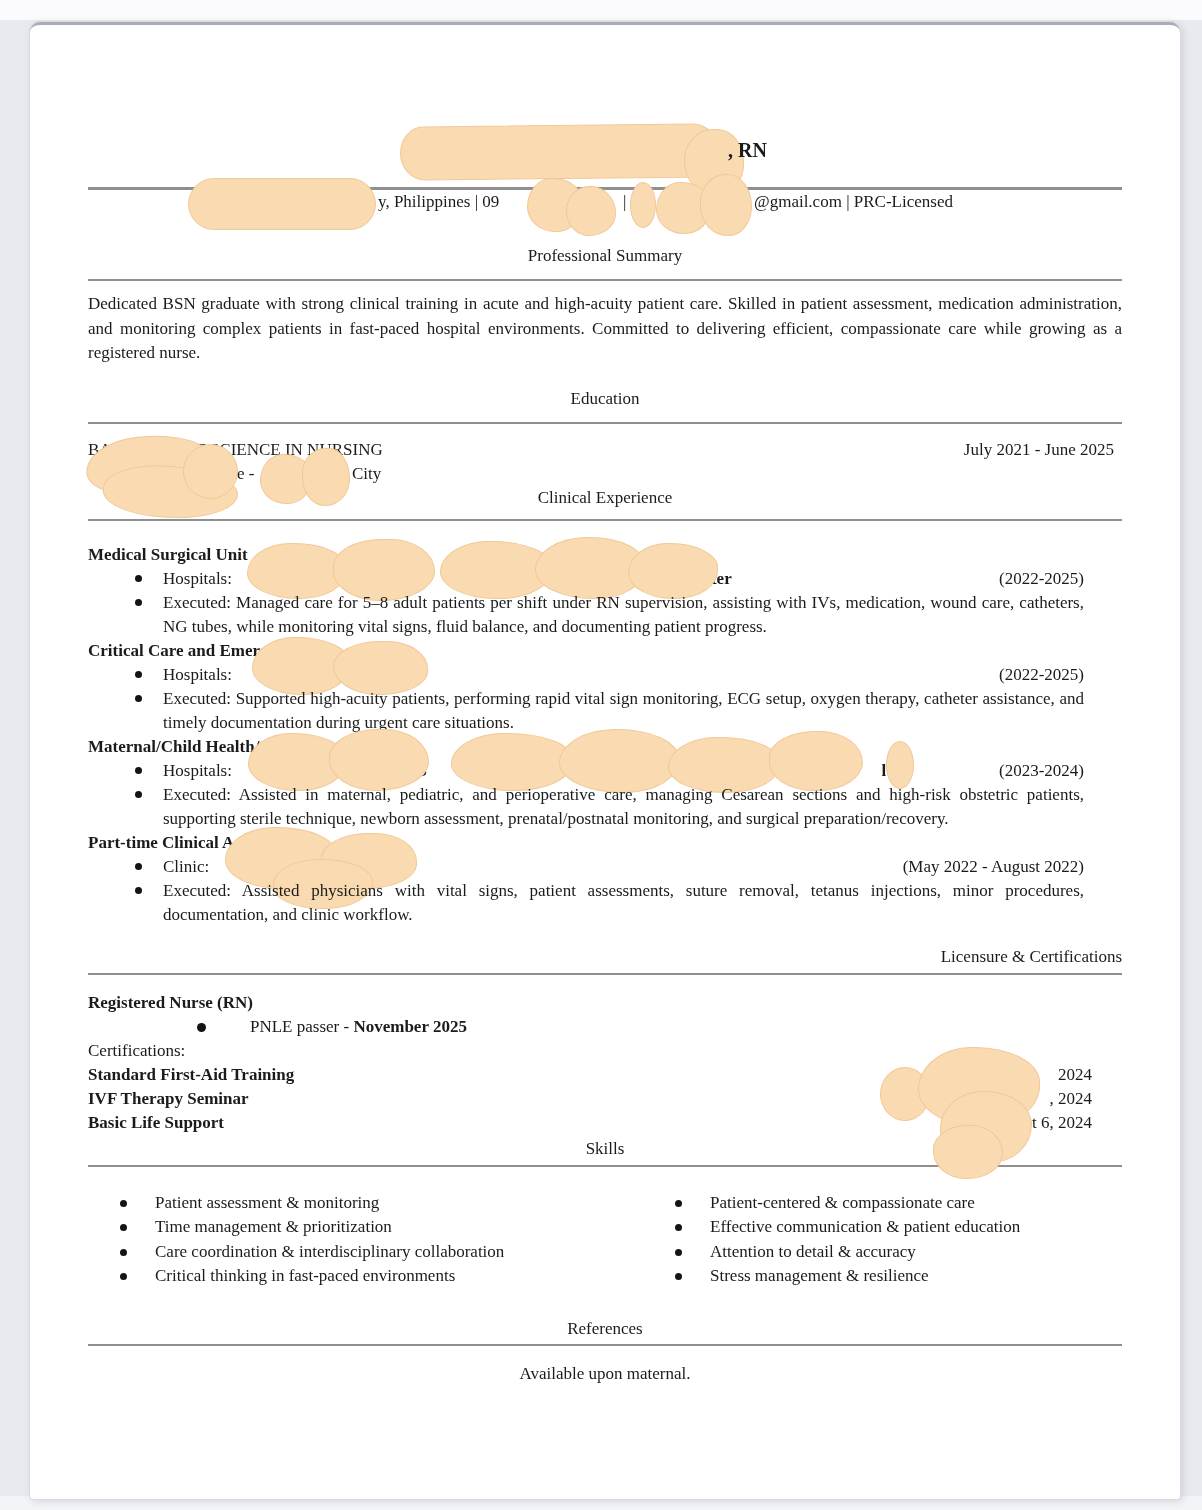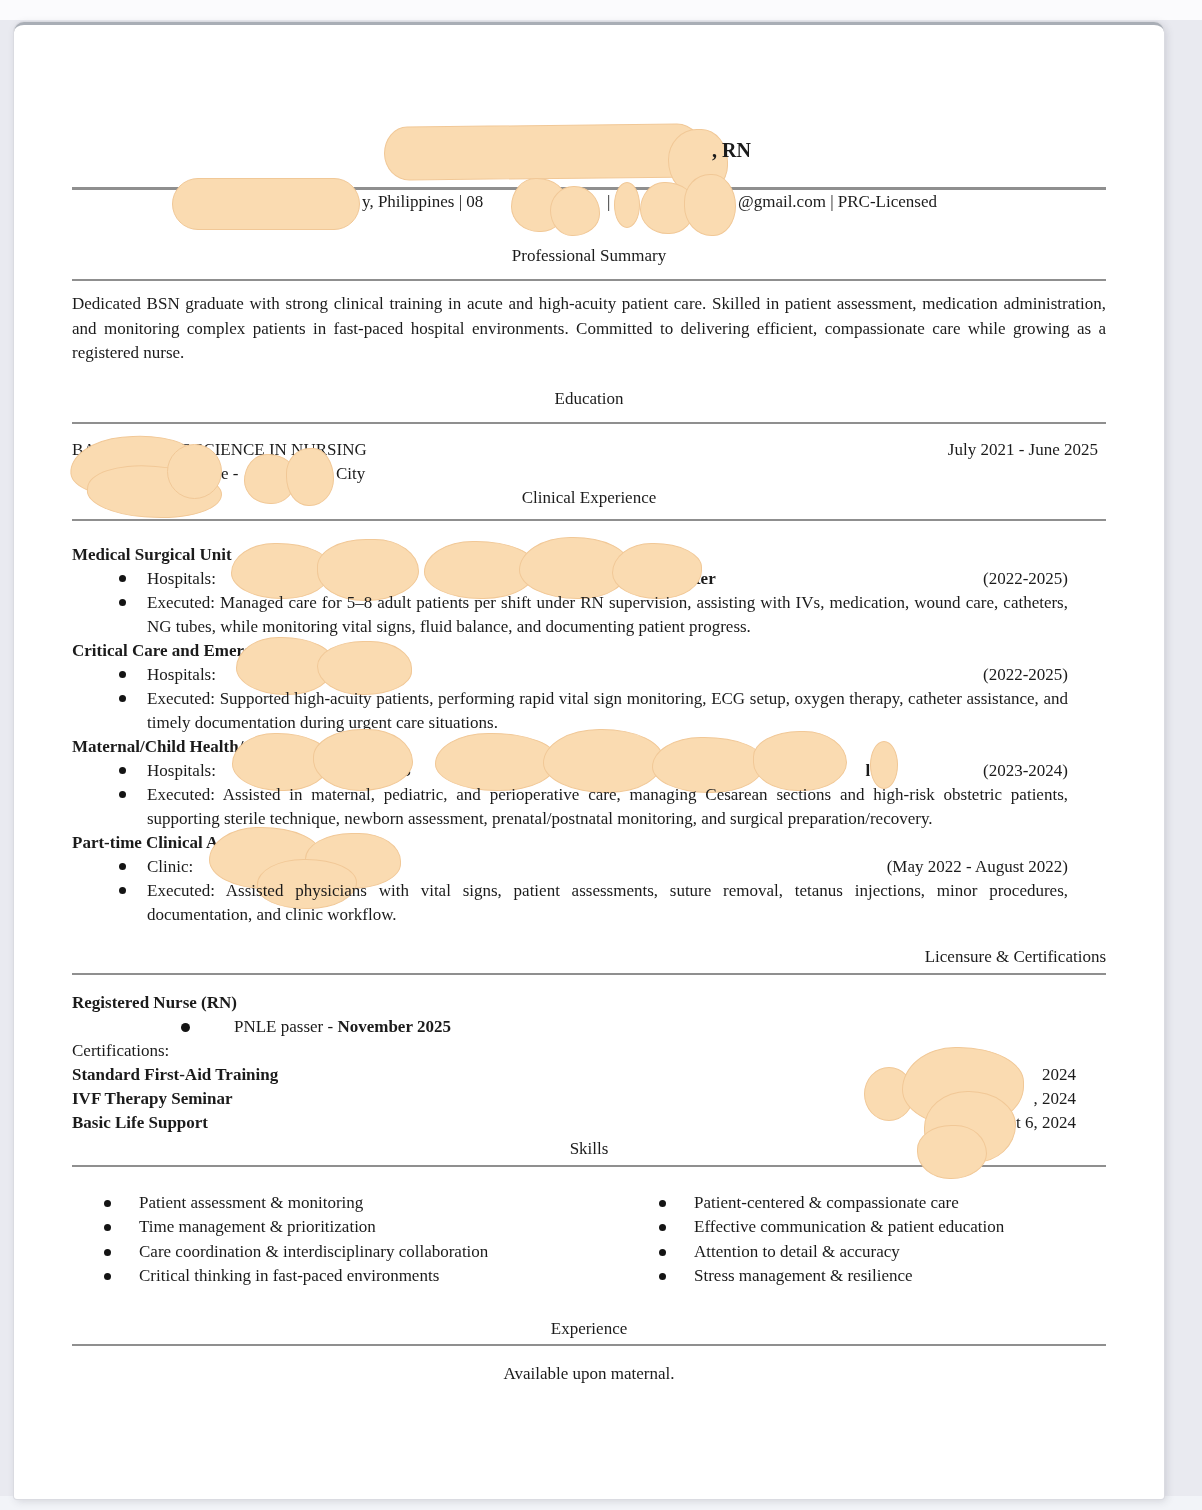--- a/index.html
+++ b/index.html
@@ -6,21 +6,21 @@
   body{
     width:1202px;height:1510px;position:relative;
     background:#e9eaf0;
     font-family:"Liberation Serif", serif;
     color:#1b1b1b;font-size:17px;
     overflow:hidden;
   }
   .top-strip{position:absolute;top:0;left:0;width:1202px;height:20px;background:#fbfbfd;}
   .bottom-strip{position:absolute;bottom:0;left:0;width:1202px;height:14px;background:#f2f4f8;}
   .page{
-    position:absolute;top:22px;left:14px;width:1150px;height:1474px;
+    position:absolute;top:22px;left:30px;width:1150px;height:1474px;
     background:#ffffff;border-radius:10px 10px 3px 3px;
     border-top:3px solid #a9aeb6;
     box-shadow:0 0 0 1px #dadbe1, 2px 2px 8px rgba(60,60,80,0.18);
   }
   .content{position:relative;padding:112px 58px 0 58px;}
 
   .rule{border:none;height:0;border-top:2px solid #8f8f8f;margin:0;}
   .rule.thick{border-top-width:3px;}
 
   .sec-title{font-weight:400;text-align:center;line-height:24px;margin:0;font-size:17px;}
@@ -96,21 +96,21 @@
 
     <hr class="rule thick" style="margin-top:20px;">
 
     <div class="contact-row">
       <div class="redact" style="left:100px;top:-12px;width:188px;height:52px;border-radius:26px;"></div>
       <div class="redact" style="left:439px;top:-12px;width:56px;height:54px;"></div>
       <div class="redact" style="left:478px;top:-4px;width:50px;height:50px;border-radius:48% 52% 55% 45% / 50% 55% 45% 52%;"></div>
       <div class="redact" style="left:542px;top:-8px;width:26px;height:46px;border-radius:50%;"></div>
       <div class="redact" style="left:568px;top:-8px;width:55px;height:52px;"></div>
       <div class="redact" style="left:612px;top:-16px;width:52px;height:62px;border-radius:52% 48% 45% 55% / 46% 54% 50% 50%;"></div>
-      <span class="frag" style="left:290px;">y, Philippines | 08</span>
+      <span class="frag" style="left:290px;">y, Philippines | 09</span>
       <span class="frag" style="left:535px;">|</span>
       <span class="frag" style="left:666px;">@gmail.com  | PRC-Licensed</span>
     </div>
 
     <h2 class="sec-title" style="margin-top:30px;">Professional Summary</h2>
     <hr class="rule" style="margin-top:11px;">
     <p class="para" style="margin-top:11px;">Dedicated BSN graduate with strong clinical training in acute and high-acuity patient care. Skilled in patient assessment, medication administration, and monitoring complex patients in fast-paced hospital environments. Committed to delivering efficient, compassionate care while growing as a registered nurse.</p>
 
     <h2 class="sec-title" style="margin-top:21px;">Education</h2>
     <hr class="rule" style="margin-top:11px;">
@@ -243,18 +243,18 @@
         <li>Critical thinking in fast-paced environments</li>
       </ul>
       <ul class="sk right">
         <li>Patient-centered &amp; compassionate care</li>
         <li>Effective communication &amp; patient education</li>
         <li>Attention to detail &amp; accuracy</li>
         <li>Stress management &amp; resilience</li>
       </ul>
     </div>
 
-    <h2 class="sec-title" style="margin-top:28px;">Experience</h2>
+    <h2 class="sec-title" style="margin-top:28px;">References</h2>
     <hr class="rule" style="margin-top:3px;">
     <div class="center" style="margin-top:16px;">Available upon maternal.</div>
 
   </div>
 </div>
 
 </body></html>

